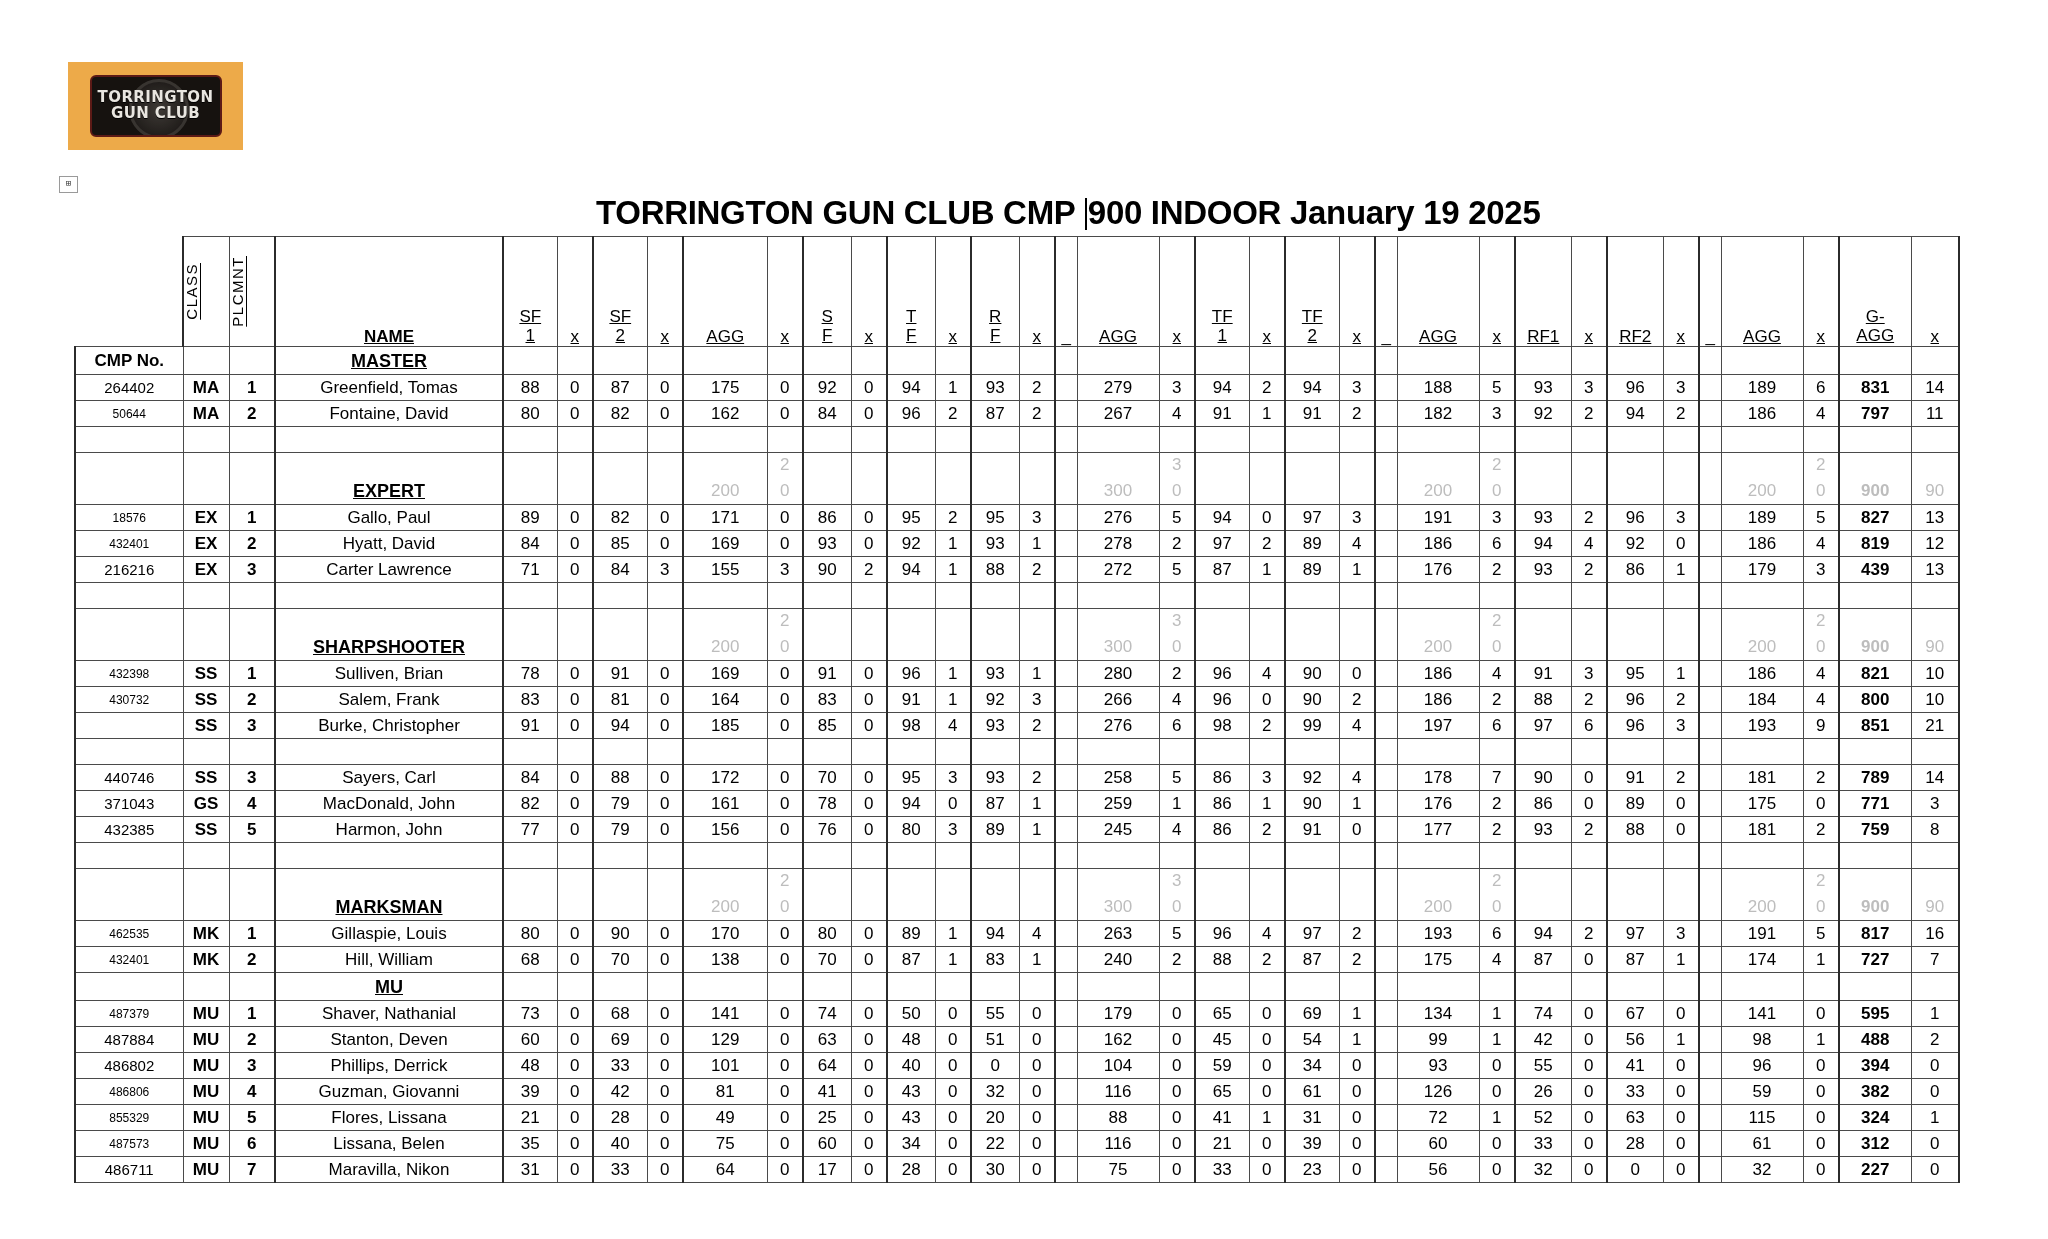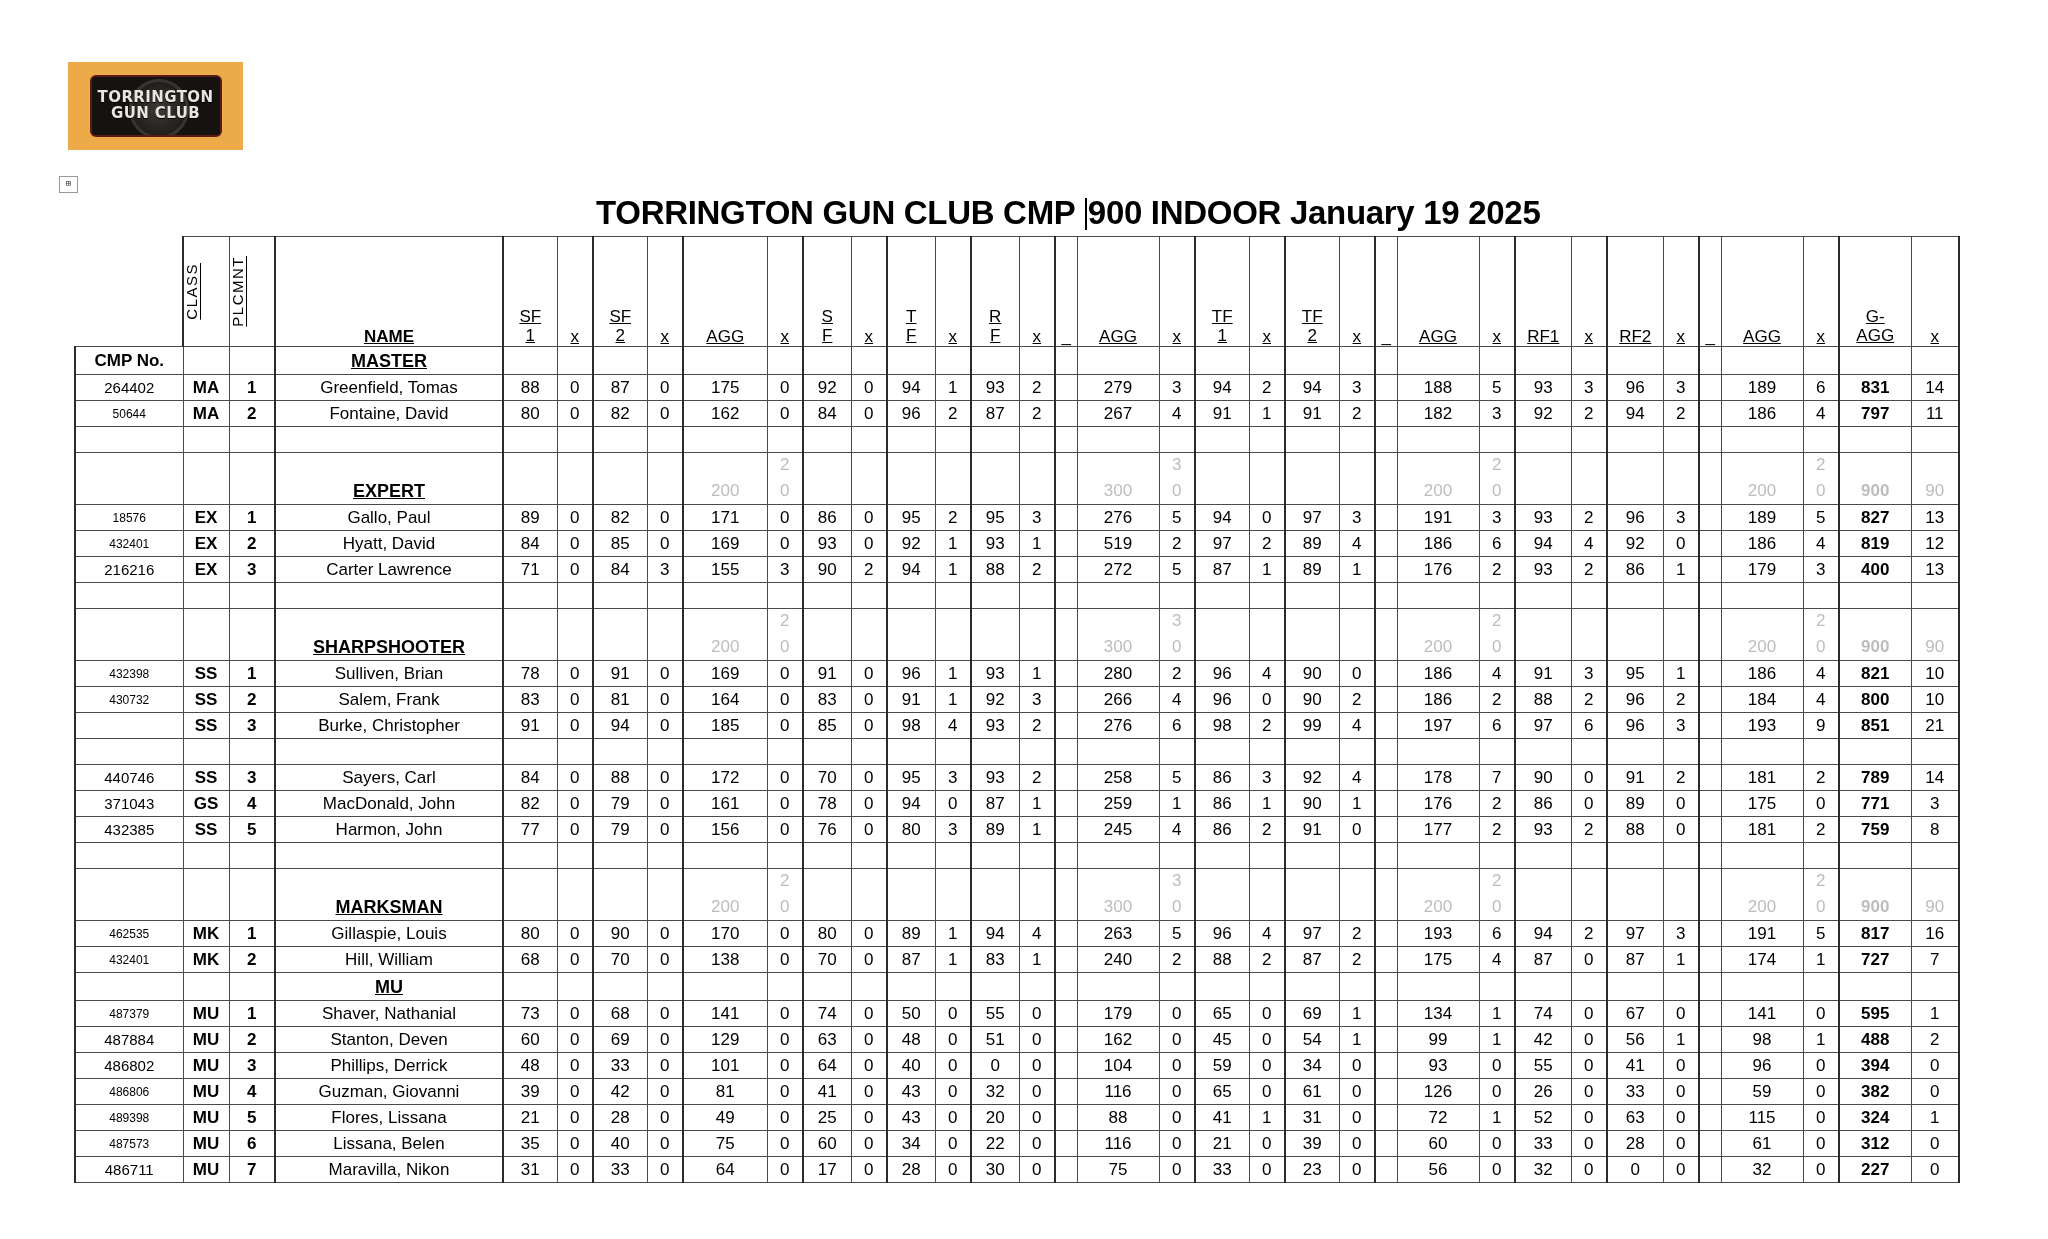--- a/index.html
+++ b/index.html
@@ -712,21 +712,21 @@
         <td>0</td>
         <td class="thick-l">169</td>
         <td>0</td>
         <td class="thick-l">93</td>
         <td>0</td>
         <td class="thick-l">92</td>
         <td>1</td>
         <td class="thick-l">93</td>
         <td>1</td>
         <td class="thick-l"></td>
-        <td>519</td>
+        <td>278</td>
         <td>2</td>
         <td class="thick-l">97</td>
         <td>2</td>
         <td class="thick-l">89</td>
         <td>4</td>
         <td class="thick-l"></td>
         <td>186</td>
         <td>6</td>
         <td class="thick-l">94</td>
         <td>4</td>
@@ -765,21 +765,21 @@
         <td class="thick-l"></td>
         <td>176</td>
         <td>2</td>
         <td class="thick-l">93</td>
         <td>2</td>
         <td class="thick-l">86</td>
         <td>1</td>
         <td class="thick-l"></td>
         <td>179</td>
         <td>3</td>
-        <td class="thick-l bold">400</td>
+        <td class="thick-l bold">439</td>
         <td class="thick-r">13</td>
       </tr>
       <tr style="height: 25px;">
         <td class="thick-l"></td>
         <td></td>
         <td></td>
         <td class="thick-l"></td>
         <td class="thick-l"></td>
         <td></td>
         <td class="thick-l"></td>
@@ -1589,21 +1589,21 @@
         <td>0</td>
         <td class="thick-l">33</td>
         <td>0</td>
         <td class="thick-l"></td>
         <td>59</td>
         <td>0</td>
         <td class="thick-l bold">382</td>
         <td class="thick-r">0</td>
       </tr>
       <tr>
-        <td class="cmp-cell thick-l big">489398</td>
+        <td class="cmp-cell thick-l big">855329</td>
         <td class="bold">MU</td>
         <td class="bold">5</td>
         <td class="name-cell thick-l">Flores, Lissana</td>
         <td class="thick-l">21</td>
         <td>0</td>
         <td class="thick-l">28</td>
         <td>0</td>
         <td class="thick-l">49</td>
         <td>0</td>
         <td class="thick-l">25</td>

